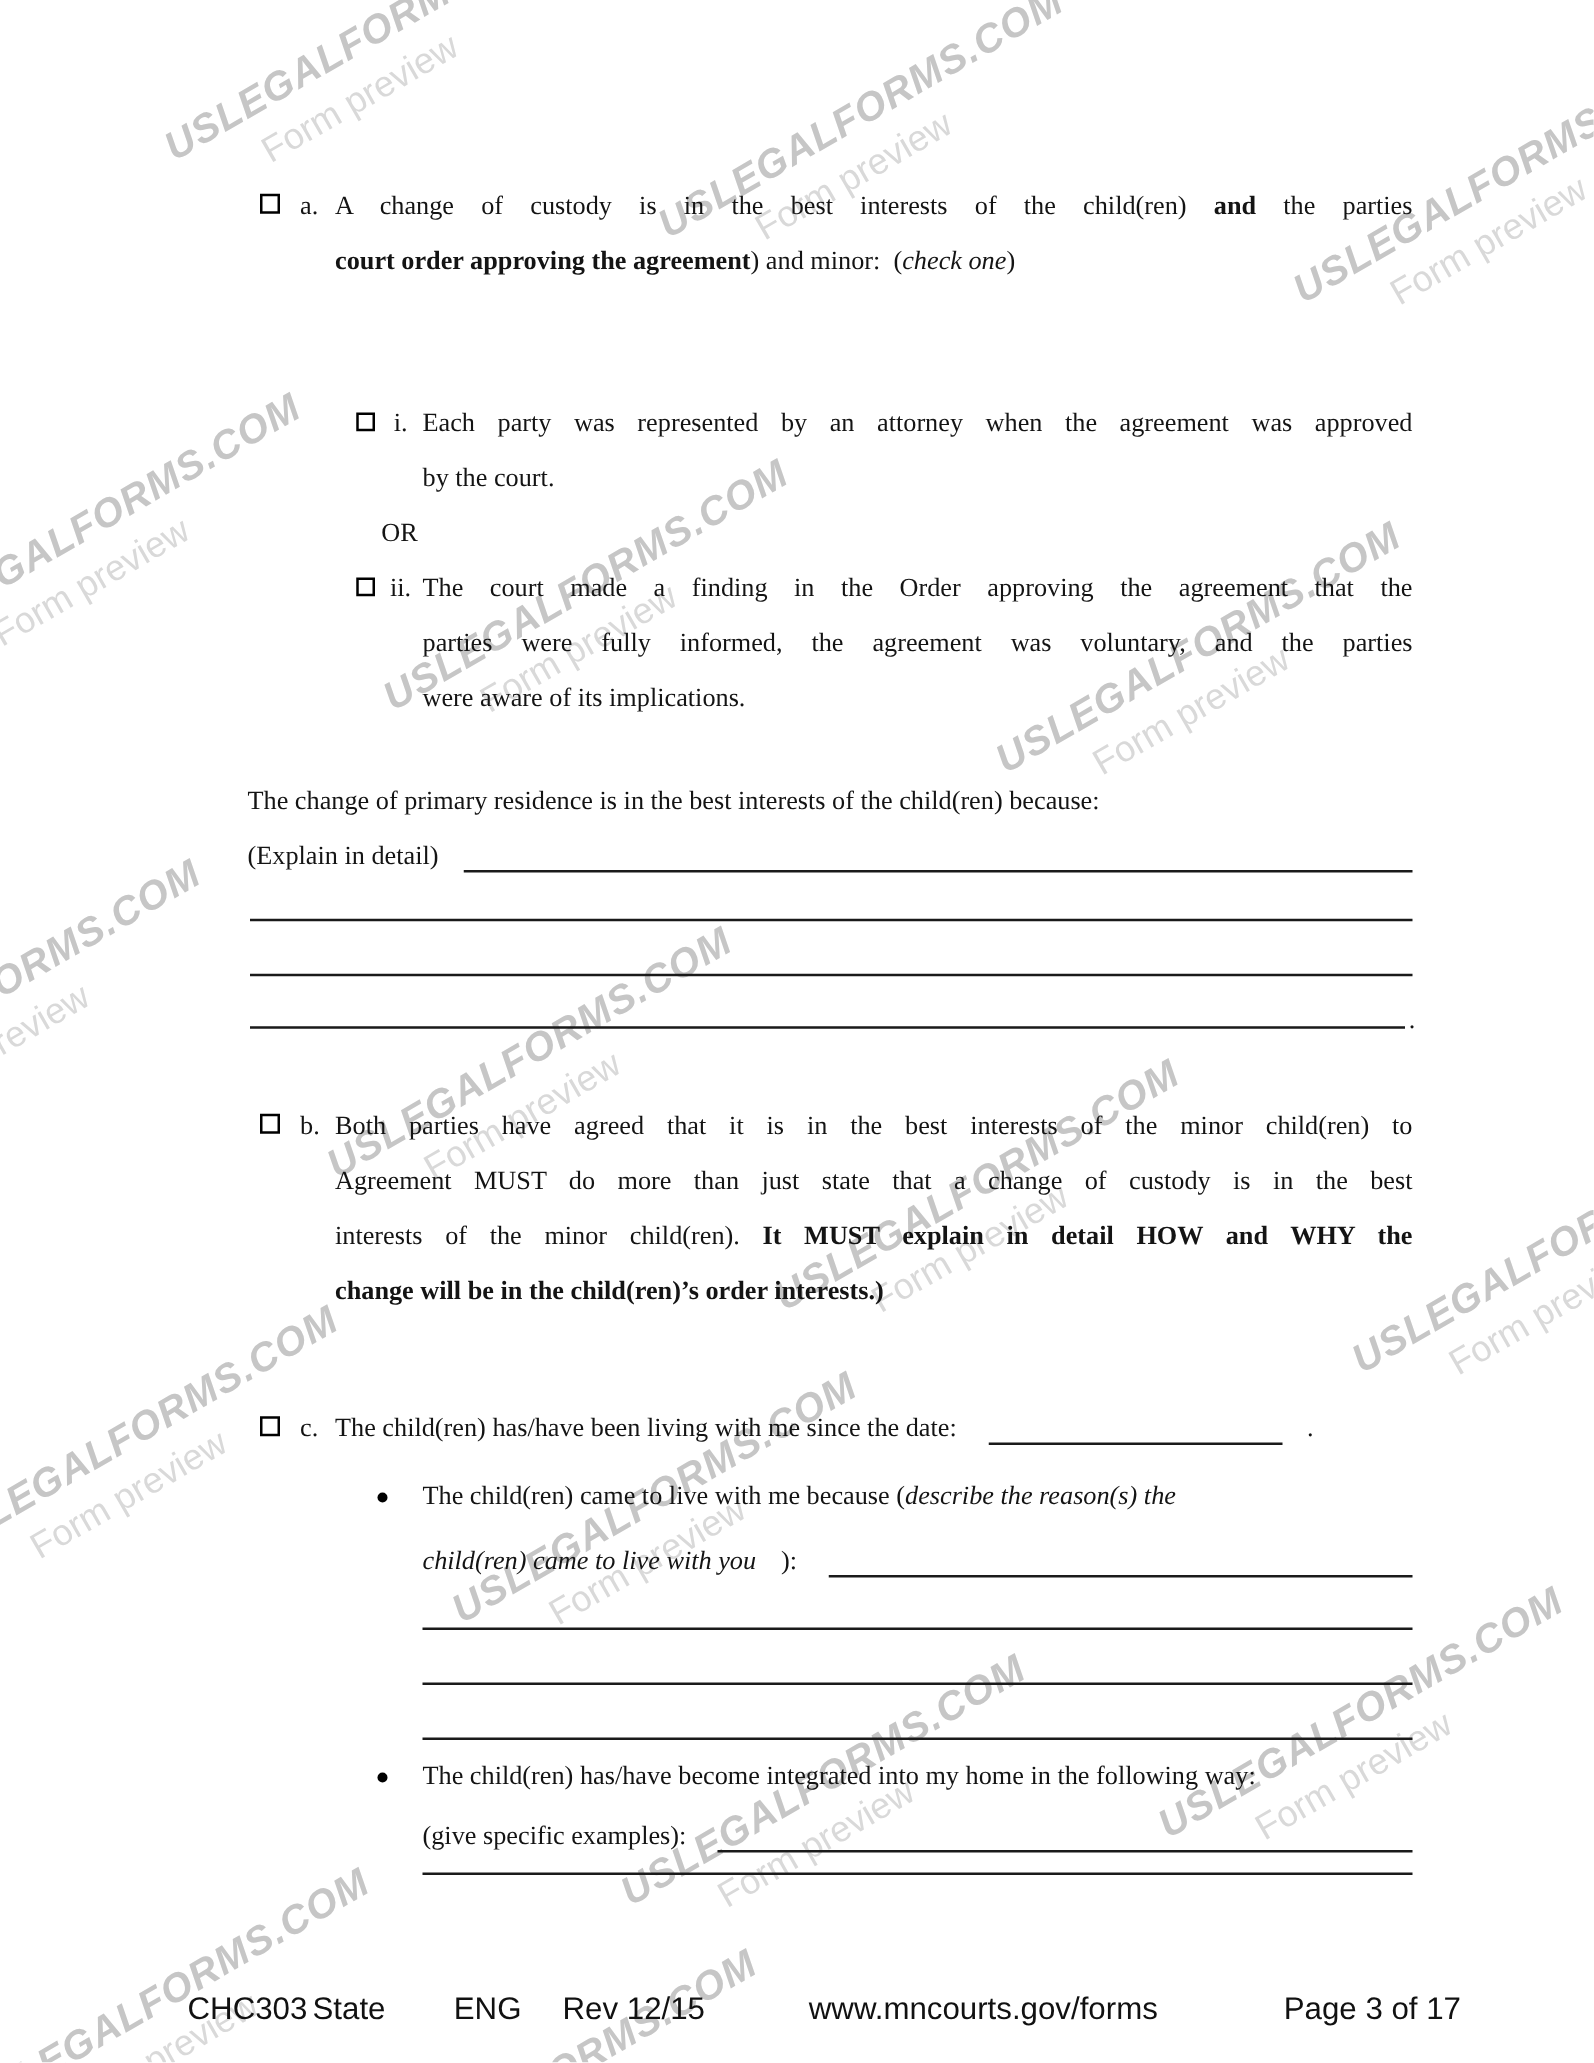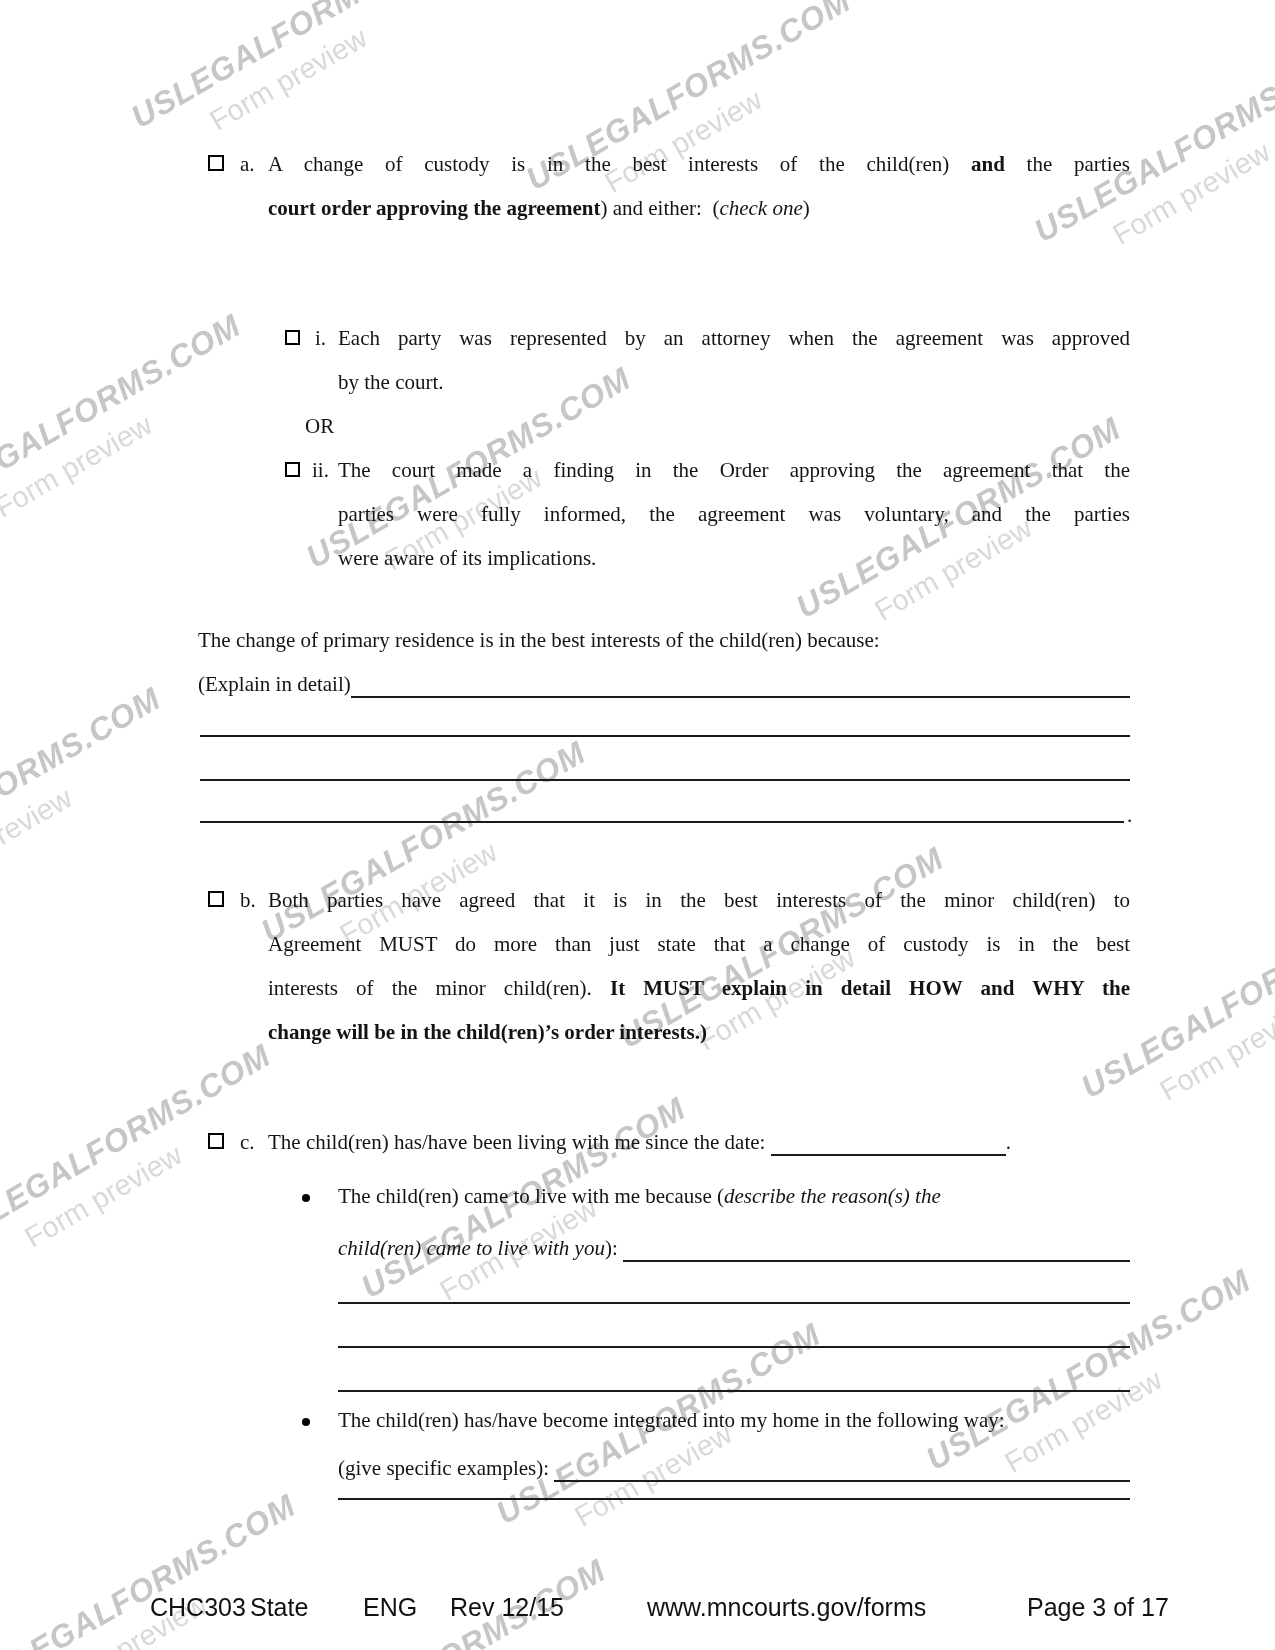--- a/index.html
+++ b/index.html
@@ -24,21 +24,21 @@
   .b { font-weight:bold; }
   .it { font-style:italic;text-align:center; }
 
   .cbox { position:absolute; width:16px; height:16px; border:2.5px solid #000; background:#fff; }
   .itemlabel { position:absolute; font-size:21px; line-height:44px; height:44px; }
   .textcol { position:absolute; left:70px; width:862px; top:0; }
   .textcol-sub { position:absolute; left:140px; width:792px; top:0; }
 
   .bullet-dot { position:absolute; left:104px; top:20px; width:8px; height:8px; border-radius:50%; background:#000; }
 
-  .fill-flex { display:flex; }
+  .fill-flex { display:flex;gap:20px; }
   .fill-flex .txt { white-space:pre; flex:0 0 auto; }
   .ufill { flex:1 1 auto; border-bottom:2.5px solid #1a1a1a; height:36px; }
   .ufixed { display:inline-block; border-bottom:2.5px solid #1a1a1a; height:36px; vertical-align:top; }
 
   .ruleline { position:absolute; border-top:2.5px solid #1a1a1a; height:0; }
   .rule-period { position:absolute; font-size:21px; }
 
   
   .footer-item { position:absolute; top:1550px; height:26px; line-height:26px;
                  font-family:"Liberation Sans", sans-serif; font-size:25px; color:#111;margin-top:44px; }
@@ -114,21 +114,21 @@
   </div>
     </div>
 
   <div class="content">
 
     <div class="blk" style="top:142px;">
       <span class="cbox" style="left:10px; top:13px;"></span>
       <span class="itemlabel" style="left:42px;">a.</span>
       <div class="textcol">
         <div class="line jline"><span>A change of custody is in the best interests of the child(ren) </span><span class="b">and</span><span> the parties</span></div>
-        <div class="line nline"><span class="b">court order approving the agreement</span><span>) and either:  (</span><span class="it">check one</span><span>)</span></div>
+        <div class="line nline"><span class="b">court order approving the agreement</span><span>) and minor:  (</span><span class="it">check one</span><span>)</span></div>
       </div>
     </div>
 
     <div class="blk" style="top:316px;">
       <span class="cbox" style="left:87px; top:14px; width:15px; height:15px;"></span>
       <span class="itemlabel" style="left:117px;">i.</span>
       <div class="textcol-sub">
         <div class="line jline"><span>Each party was represented by an attorney when the agreement was approved</span></div>
         <div class="line nline"><span>by the court.</span></div>
       </div>

